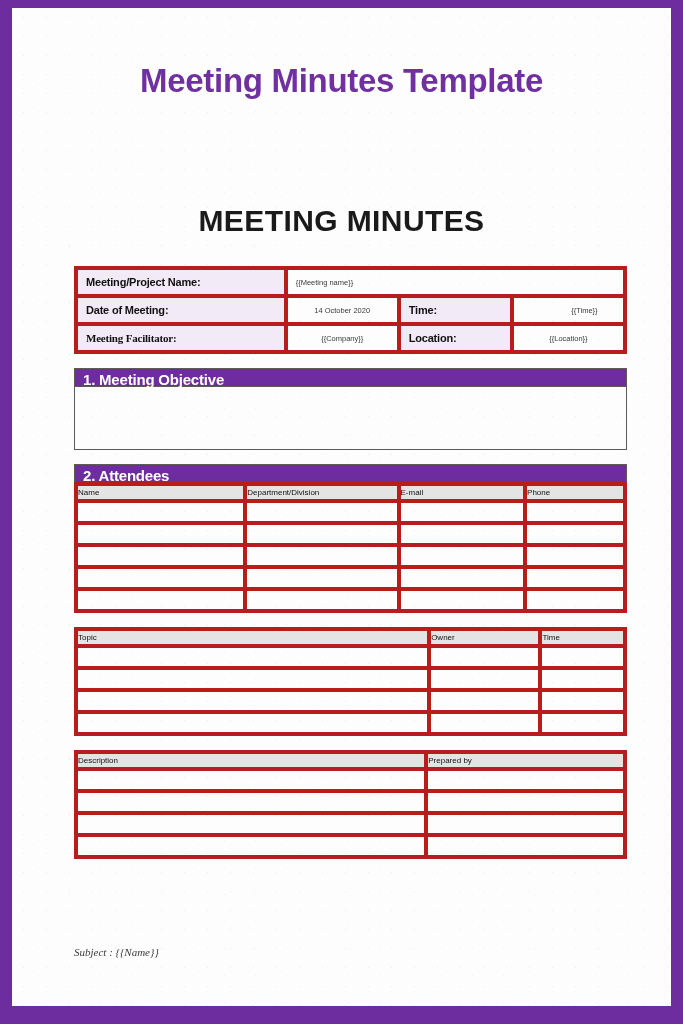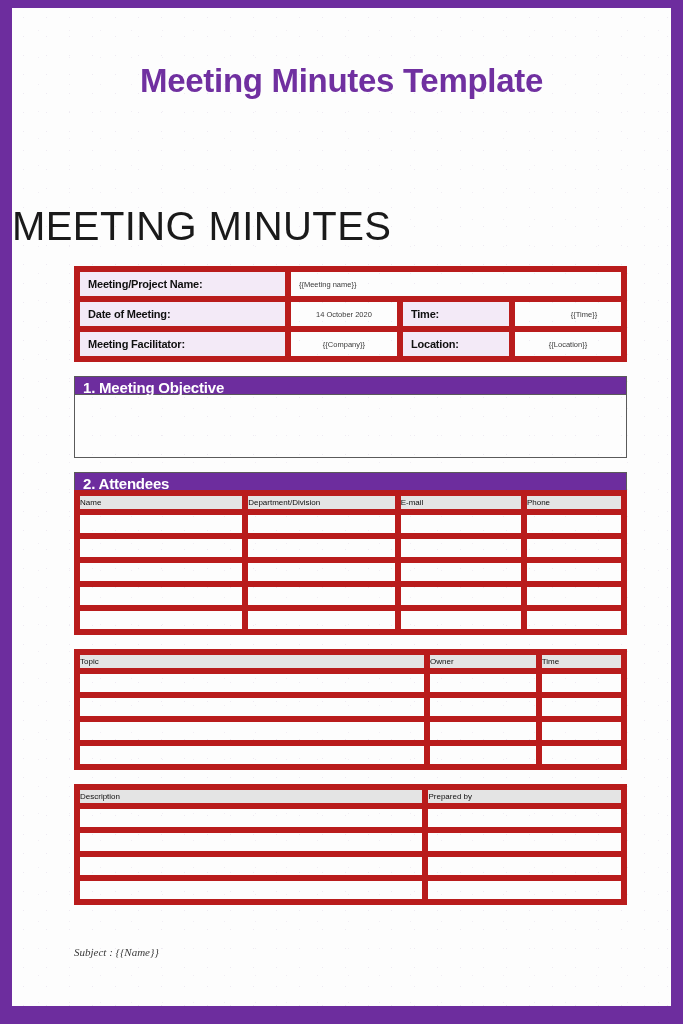--- a/index.html
+++ b/index.html
@@ -59,23 +59,24 @@
     letter-spacing: -0.3px;
     line-height: 1;
   }
 
   
   .doc-heading {
     position: absolute;
     left: 0;
     right: 0;
     top: 196px;
+    text-align: center;
     color: #1a1a1a;
-    font-size: 40px;
-    font-weight: normal;
+    font-size: 30px;
+    font-weight: bold;
     letter-spacing: 0.4px;
     line-height: 1.1;
   }
 
   
   .doc-body {
     position: absolute;
     left: 62px;
     top: 258px;
     width: 553px;
@@ -83,21 +84,21 @@
 
   
   table.tbl {
     width: 100%;
     border-collapse: collapse;
     table-layout: fixed;
     font-size: 8.5px;
     color: #1b1b1b;
   }
   table.tbl td, table.tbl th {
-    border: 6px solid #b91c1c;
+    border: 4px solid #b91c1c;
     padding: 0;
     vertical-align: middle;
     font-weight: normal;
   }
 
   
   .info-table td {
     height: 24px;
   }
   .info-table td.lbl {
@@ -187,21 +188,21 @@
               <td class="lbl" style="width: 36%;">Meeting/Project Name:</td>
               <td class="val-left" colspan="3">{{Meeting name}}</td>
             </tr>
             <tr>
               <td class="lbl" style="width: 36%;">Date of Meeting:</td>
               <td class="val" style="width: 19%;">14 October 2020</td>
               <td class="lbl" style="width: 18%;">Time:</td>
               <td class="val" style="width: 27%; padding-left: 36px;">{{Time}}</td>
             </tr>
             <tr>
-              <td class="lbl" style="width: 36%;">Meeting Facilitator:</td>
+              <td class="lbl" style="width: 36%; font-family: Liberation Serif, serif;">Meeting Facilitator:</td>
               <td class="val" style="width: 19%; border-radius: 6px;">{{Company}}</td>
               <td class="lbl" style="width: 18%;">Location:</td>
               <td class="val" style="width: 27%;">{{Location}}</td>
             </tr>
           </tbody>
       </table>
 
       <div id="sections-host">
           <div class="section">
             <div class="sec-head">1. Meeting Objective</div>

